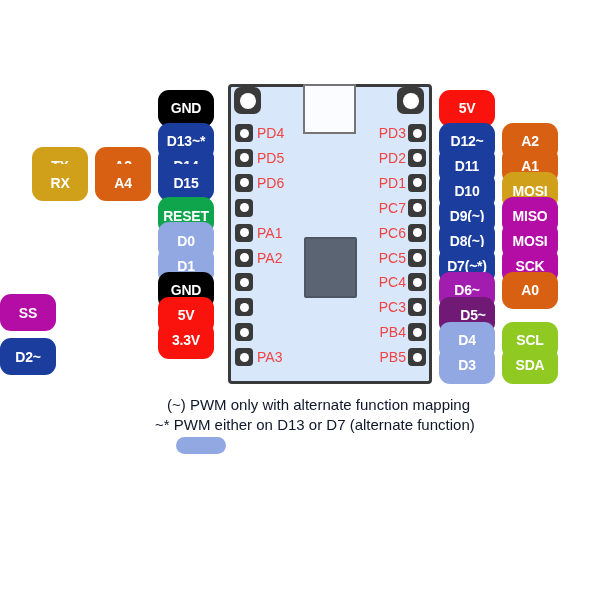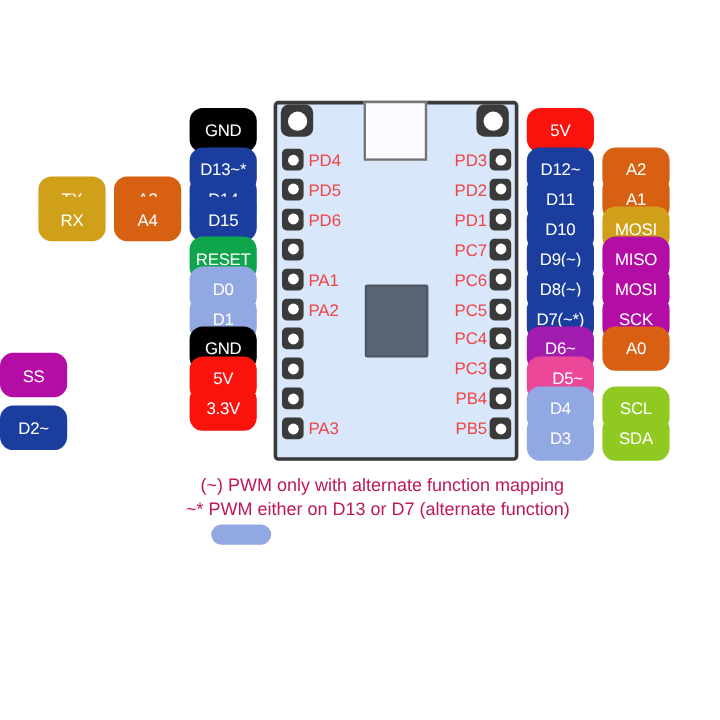--- a/index.html
+++ b/index.html
@@ -2,21 +2,21 @@
 <html><head>
 <meta charset="utf-8">
 <style>
   html,body { margin:0; padding:0; background:#fff; }
   #canvas {
     position:relative; width:600px; height:600px; background:#ffffff;
     font-family:"Liberation Sans", sans-serif; overflow:hidden;
   }
   .badge {
     width:56px; height:37px; border-radius:11px; color:#ffffff;
-    font-size:14px; font-weight:normal; letter-spacing:-0.2px;
+    font-size:14px; font-weight:bold; letter-spacing:-0.2px;
     display:flex; align-items:center; justify-content:center;
     box-sizing:border-box; flex:0 0 auto;
   }
   .pin-row { position:absolute; display:flex; gap:7px; height:21px; }
   .left-row  { left:0; width:214px; justify-content:flex-end; }
   .right-row { left:439px; width:161px; justify-content:flex-start; }
 
   #board {
     position:absolute; left:228px; top:84px; width:204px; height:300px;
     background:#d9e7fa; border:3px solid #3a3a3a; border-radius:4px;
@@ -44,21 +44,21 @@
   #chip {
     position:absolute; left:304px; top:237px; width:53px; height:61px;
     background:#5b6472; border:2px solid #4d5663; border-radius:2px;
     box-sizing:border-box;
   }
   #board-name {
     position:absolute; left:228px; top:140px; width:204px; text-align:center;
     font-size:29px; line-height:34px; color:#595959; letter-spacing:-0.5px;
   }
   .legend-line {
-    position:absolute; font-size:15px; line-height:20px; color:#be185d;
+    position:absolute; font-size:15px; line-height:20px; color:#0f172a;
     white-space:nowrap;
   }
   #legend-badge {
     position:absolute; left:176px; top:437px; width:50px; height:17px;
     border-radius:9px;
   }
 </style>
 </head>
 <body>
 
@@ -143,21 +143,21 @@
       </div>
       <div class="pin-row right-row" style="top: 247px;">
         <div class="badge" style="background: rgb(27, 61, 158);">D7(~*)</div>
         <div class="badge" style="background: rgb(179, 13, 165);">SCK</div>
       </div>
       <div class="pin-row right-row" style="top: 271.9px;">
         <div class="badge" style="background: #a21caf;">D6~</div>
         <div class="badge" style="background: rgb(216, 96, 18);">A0</div>
       </div>
       <div class="pin-row right-row" style="top: 296.8px;">
-        <div class="badge" style="background: #ec4899; padding-left: 12px;">D5~</div>
+        <div class="badge" style="background: #701a75; padding-left: 12px;">D5~</div>
       </div>
       <div class="pin-row right-row" style="top: 321.7px;">
         <div class="badge" style="background: rgb(145, 168, 226);">D4</div>
         <div class="badge" style="background: rgb(143, 201, 34);">SCL</div>
       </div>
       <div class="pin-row right-row" style="top: 346.6px;">
         <div class="badge" style="background: rgb(145, 168, 226);">D3</div>
         <div class="badge" style="background: rgb(143, 201, 34);">SDA</div>
       </div>
     </div>

